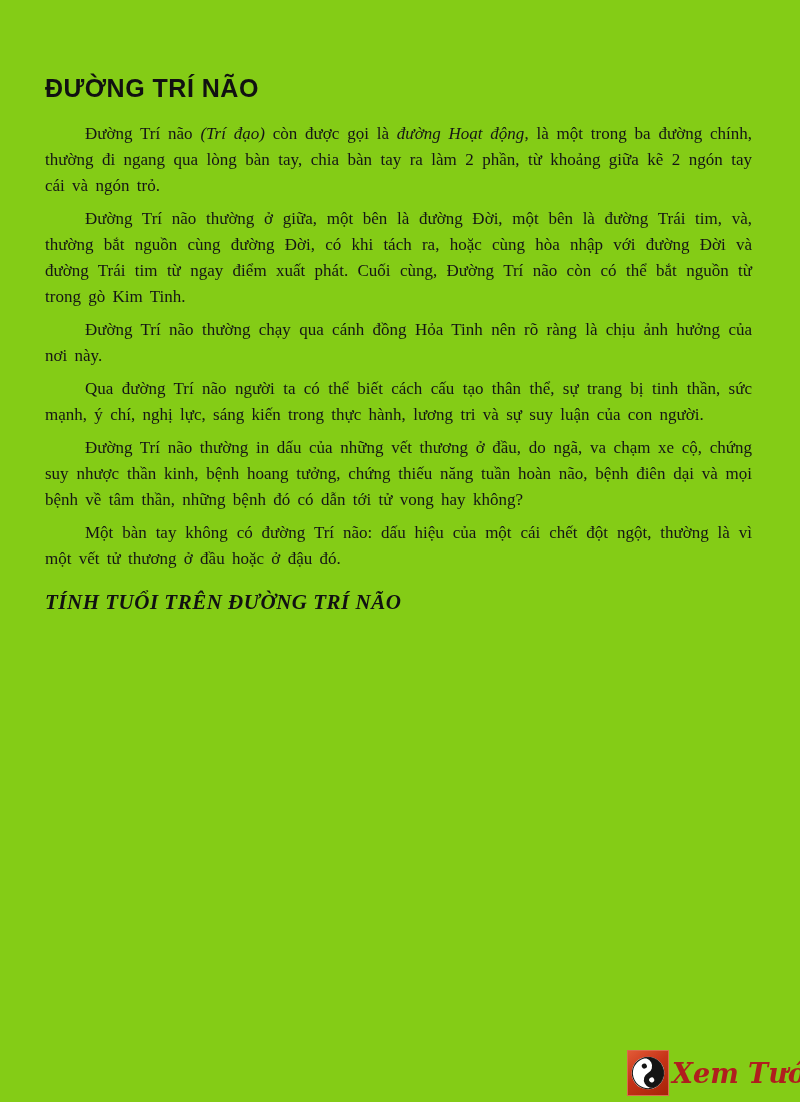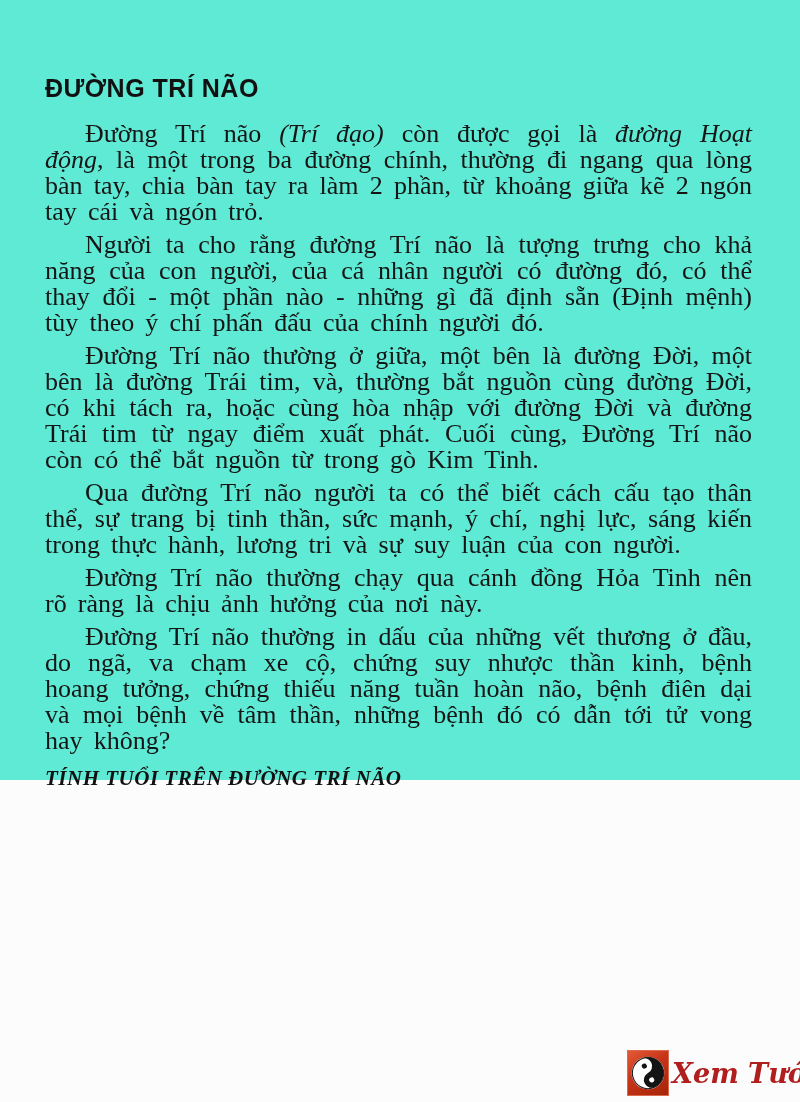--- a/index.html
+++ b/index.html
@@ -4,52 +4,52 @@
 <style>
   html, body { margin: 0; padding: 0; }
   body {
     width: 800px; height: 1102px;
     background: #fcfcfc;
     overflow: hidden;
     font-family: "Liberation Serif", serif;
   }
   .page {
     position: relative;
-    width: 800px; height: 780px;
-    background: #5eead4;
+    width: 800px; height: 1102px;
+    background: #84cc16;
     color: #151515;
   }
   .content {
     position: absolute;
     left: 45px; right: 44px; top: 74px;
   }
   .doc-title {
     font-family: "Liberation Sans", sans-serif;
     font-weight: bold;
     font-size: 25px;
     letter-spacing: 0.5px;
     color: #111;
     margin: 0 0 18px 0;
   }
   p.body-par {
-    font-size: 26px;
+    font-size: 17px;
     line-height: 26px;
     text-align: justify;
     text-indent: 40px;
     word-spacing: 0.18em;
     margin: 0 4px 7px 0;
   }
   .ital { font-style: italic; }
   .sub-heading {
     font-style: italic;
     font-weight: bold;
     font-size: 21px;
     letter-spacing: 0.5px;
     color: #111;
-    margin: 12px 0 12px 0;
+    margin: 18px 0 12px 0;
   }
   .watermark {
     position: absolute;
     left: 627px; top: 1050px;
     display: flex;
     align-items: center;
     gap: 3px;
   }
   .yinyang-box {
     width: 42px; height: 46px;
@@ -73,25 +73,25 @@
 </head>
 <body>
 
 <div class="page">
   <div class="content">
 
     <h1 class="doc-title">ĐƯỜNG TRÍ NÃO</h1>
 
     <p class="body-par"><span>Đường Trí não </span><span class="ital">(Trí đạo)</span><span> còn được gọi là </span><span class="ital">đường Hoạt động</span><span>, là một trong ba đường chính, thường đi ngang qua lòng bàn tay, chia bàn tay ra làm 2 phần, từ khoảng giữa kẽ 2 ngón tay cái và ngón trỏ.</span></p>
 
-    <p class="body-par">Người ta cho rằng đường Trí não là tượng trưng cho khả năng của con người, của cá nhân người có đường đó, có thể thay đổi - một phần nào - những gì đã định sẵn (Định mệnh) tùy theo ý chí phấn đấu của chính người đó.</p>
     <p class="body-par">Đường Trí não thường ở giữa, một bên là đường Đời, một bên là đường Trái tim, và, thường bắt nguồn cùng đường Đời, có khi tách ra, hoặc cùng hòa nhập với đường Đời và đường Trái tim từ ngay điểm xuất phát. Cuối cùng, Đường Trí não còn có thể bắt nguồn từ trong gò Kim Tinh.</p>
+    <p class="body-par">Đường Trí não thường chạy qua cánh đồng Hỏa Tinh nên rõ ràng là chịu ảnh hưởng của nơi này.</p>
     <p class="body-par">Qua đường Trí não người ta có thể biết cách cấu tạo thân thể, sự trang bị tinh thần, sức mạnh, ý chí, nghị lực, sáng kiến trong thực hành, lương tri và sự suy luận của con người.</p>
-    <p class="body-par">Đường Trí não thường chạy qua cánh đồng Hỏa Tinh nên rõ ràng là chịu ảnh hưởng của nơi này.</p>
     <p class="body-par">Đường Trí não thường in dấu của những vết thương ở đầu, do ngã, va chạm xe cộ, chứng suy nhược thần kinh, bệnh hoang tưởng, chứng thiếu năng tuần hoàn não, bệnh điên dại và mọi bệnh về tâm thần, những bệnh đó có dẫn tới tử vong hay không?</p>
+    <p class="body-par">Một bàn tay không có đường Trí não: dấu hiệu của một cái chết đột ngột, thường là vì một vết tử thương ở đầu hoặc ở đậu đó.</p>
 
     <h2 class="sub-heading">TÍNH TUỔI TRÊN ĐƯỜNG TRÍ NÃO</h2>
 
   </div>
 
   <div class="watermark">
     <div class="yinyang-box">
       <svg width="34" height="34" viewBox="0 0 100 100" aria-hidden="true">
         <circle cx="50" cy="50" r="46" fill="#ffffff" stroke="#f2f2f2" stroke-width="4"></circle>
         <path d="M50 4 a46 46 0 0 1 0 92 a23 23 0 0 1 0 -46 a23 23 0 0 0 0 -46 z" fill="#141414"></path>

